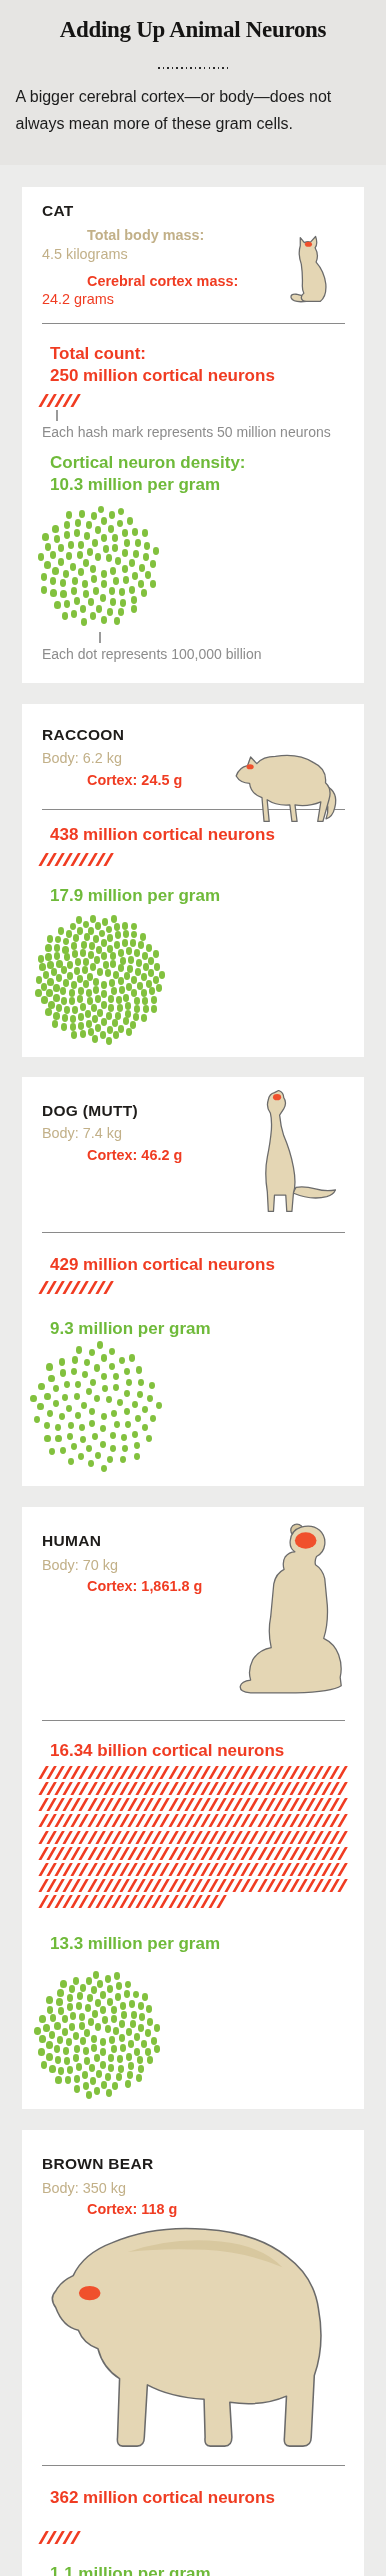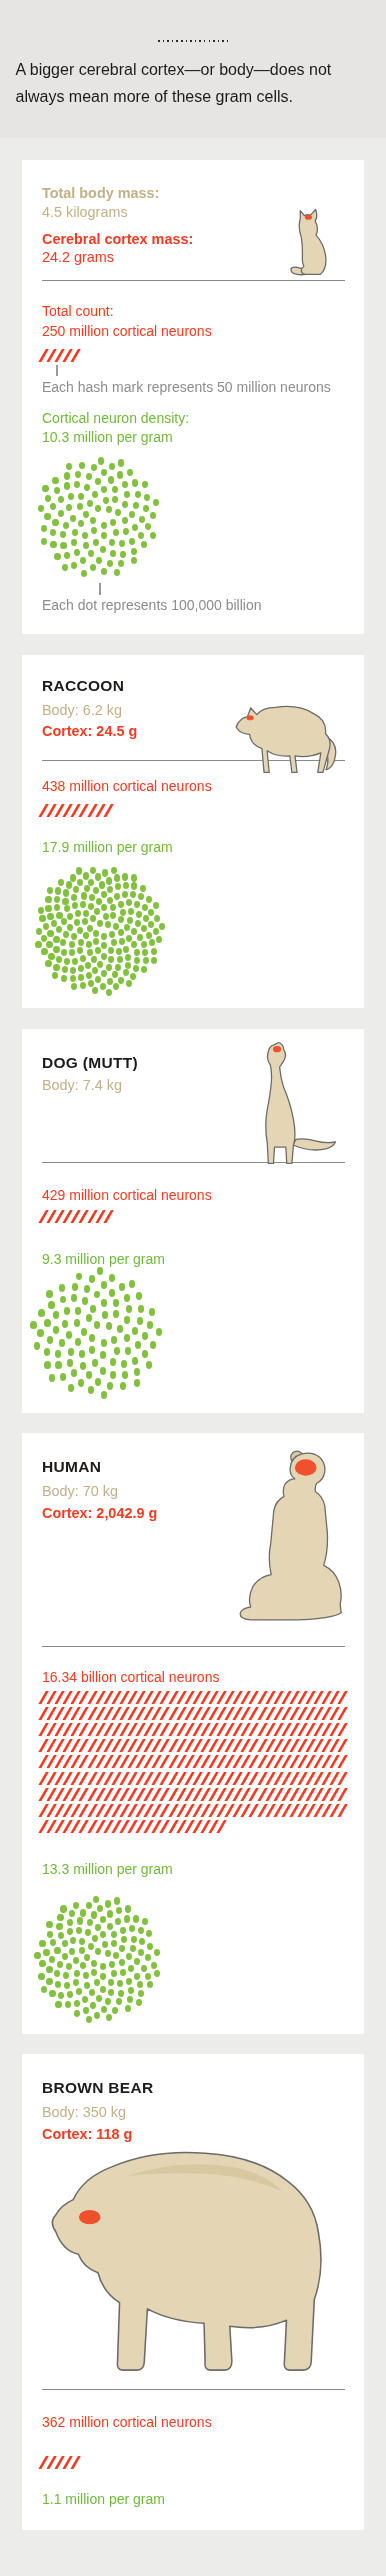--- a/index.html
+++ b/index.html
@@ -47,28 +47,28 @@
   #cards .card:last-child{margin-bottom:23px;}
 
   .name{
     margin:0;
     font-size:15.5px;line-height:15.5px;
     font-weight:700;color:#1e1c1a;letter-spacing:0.3px;
   }
   .stat{margin:0;font-size:14.4px;line-height:14.4px;}
   .tan{color:#c2b088;}
   .red{color:#f03c22;}
-  .bold{font-weight:700;}
+  .bold{font-weight:700;margin-left:45px;}
   .rule{
     border:none;margin:0;
     border-top:1.5px solid #8a8a8a;
     width:303px;
   }
   .count-label,.count,.density-label,.density{
-    margin:0;font-size:14px;line-height:14.4px;font-weight:400;
+    margin:8px;font-size:17px;line-height:14.4px;font-weight:700;
   }
   .count-label,.count{color:#f03c22;}
   .density-label,.density{color:#6fba3a;}
   .caption{margin:0;font-size:14px;line-height:14.4px;color:#8c8c8c;}
   .pointer{width:1.5px;height:11.3px;background:#9a9a9a;}
 
   .hashes{
     display:flex;flex-wrap:wrap;
     width:303px;
     column-gap:5px;row-gap:2.8px;
@@ -154,35 +154,37 @@
   .card-bear .hashes{margin-top:26px;}
   .card-bear .density{margin-top:23px;}
   .card-bear .art{left:18px;top:91px;width:324px;height:238px;}
 </style>
 </head>
 <body>
 
 <div class="page">
 
   <div class="header">
+    <h1 class="title">Adding Up Animal Neurons</h1>
     <div class="dotted"></div>
     <p class="subtitle">A bigger cerebral cortex—or body—does not always mean more of these gram cells.</p>
   </div>
 
   <div id="cards">
     <section class="card card-cat">
       <div class="art">
           <svg viewBox="0 0 94 145" xmlns="http://www.w3.org/2000/svg">
   <g fill="#e4d6b4" stroke="#6b6b6b" stroke-width="2.5" stroke-linejoin="round">
     <path d="M38,133 Q12,136 8,126 Q6,118 18,119 Q30,121 40,126 Z"></path>
     <path d="M26,8 L34,18 Q40,15 46,17 L56,6 Q61,20 55,28 Q63,42 57,56 Q73,74 76,99 Q78,123 65,133 L38,133 Q29,133 28,126 Q28,120 33,117 Q30,111 30,103 Q31,80 28,60 Q21,40 26,24 Z"></path>
   </g>
   <ellipse cx="42" cy="21" rx="7" ry="5" fill="#f0502c"></ellipse>
 </svg>
         </div>
+      <h2 class="name">CAT</h2>
       <div class="stats">
           <p class="stat tan stat-b0 bold">Total body mass:</p>
           <p class="stat tan stat-b1">4.5 kilograms</p>
           <p class="stat red stat-c0 bold">Cerebral cortex mass:</p>
           <p class="stat red stat-c1">24.2 grams</p>
         </div>
       <hr class="rule">
       <div class="count-block">
           <p class="count-label">Total count:</p>
           <p class="count">250 million cortical neurons</p>
@@ -537,20 +539,21 @@
   <g fill="#e4d6b4" stroke="#6b6b6b" stroke-width="2.5" stroke-linejoin="round">
     <path d="M76,200 Q112,215 142,207 Q155,203 159,194 Q141,198 120,192 Q98,186 82,189 Z"></path>
     <path d="M28,18 Q30,6 40,4 L48,0 Q58,4 58,14 Q65,24 58,36 L50,48 Q52,70 58,88 Q71,118 77,150 Q83,182 77,200 L74,236 L64,236 L62,204 L40,204 L38,236 L28,236 L26,198 Q20,160 26,130 Q32,100 34,76 Q35,56 32,44 Q23,32 28,18 Z"></path>
   </g>
   <ellipse cx="45" cy="13" rx="8" ry="6" fill="#f0502c"></ellipse>
 </svg>
         </div>
       <h2 class="name">DOG (MUTT)</h2>
       <div class="stats">
           <p class="stat tan stat-b0">Body: 7.4 kg</p>
+          <p class="stat red stat-c0 bold">Cortex: 46.2 g</p>
         </div>
       <hr class="rule">
       <div class="count-block">
           <p class="count">429 million cortical neurons</p>
         </div>
       <div class="hashes">
           <span class="hash"></span>
           <span class="hash"></span>
           <span class="hash"></span>
           <span class="hash"></span>
@@ -668,21 +671,21 @@
   <circle cx="122" cy="16" r="12" fill="#d9c9a2" stroke="#6b6b6b" stroke-width="2.5"></circle>
   <g fill="#e4d6b4" stroke="#6b6b6b" stroke-width="2.5" stroke-linejoin="round">
     <path d="M118,58 Q107,50 109,36 Q111,16 130,10 Q152,4 166,16 Q178,27 176,44 Q174,60 160,67 Q156,75 158,83 Q172,92 176,110 L181,162 Q183,198 174,226 Q195,236 203,258 Q211,280 206,302 L208,318 Q190,330 120,332 L32,332 Q10,330 12,319 Q14,309 32,307 Q26,288 36,268 Q48,248 72,244 Q65,214 71,184 L77,120 Q81,100 97,92 Q93,78 99,68 Q107,58 118,58 Z"></path>
   </g>
   <ellipse cx="139" cy="36" rx="21" ry="16" fill="#f0502c"></ellipse>
 </svg>
         </div>
       <h2 class="name">HUMAN</h2>
       <div class="stats">
           <p class="stat tan stat-b0">Body: 70 kg</p>
-          <p class="stat red stat-c0 bold">Cortex: 2,042.9 g</p>
+          <p class="stat red stat-c0 bold">Cortex: 1,861.8 g</p>
         </div>
       <hr class="rule">
       <div class="count-block">
           <p class="count">16.34 billion cortical neurons</p>
         </div>
       <div class="hashes">
           <span class="hash"></span>
           <span class="hash"></span>
           <span class="hash"></span>
           <span class="hash"></span>

